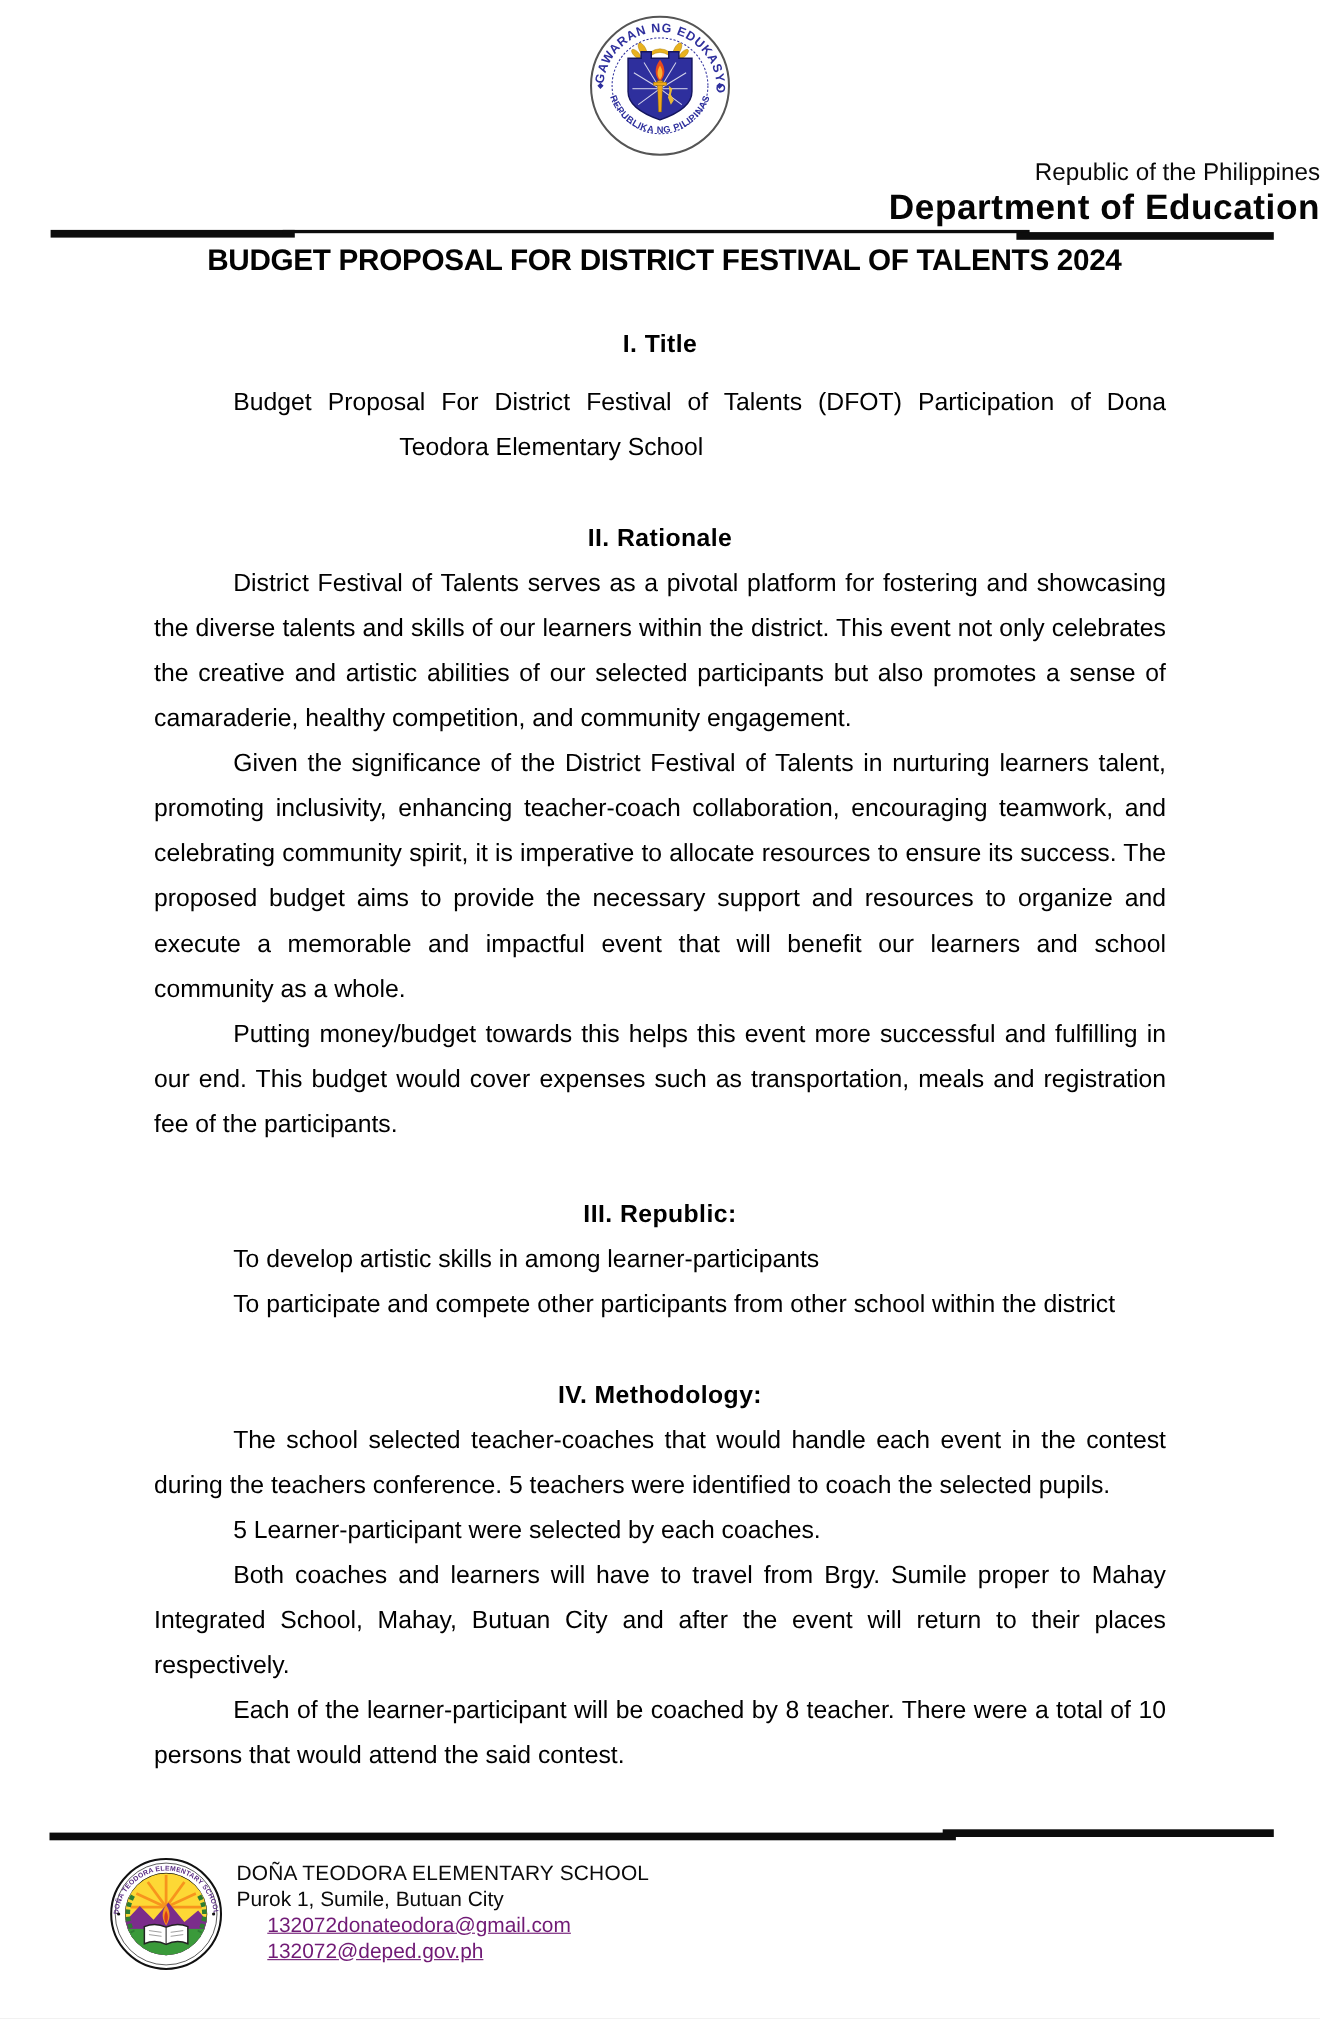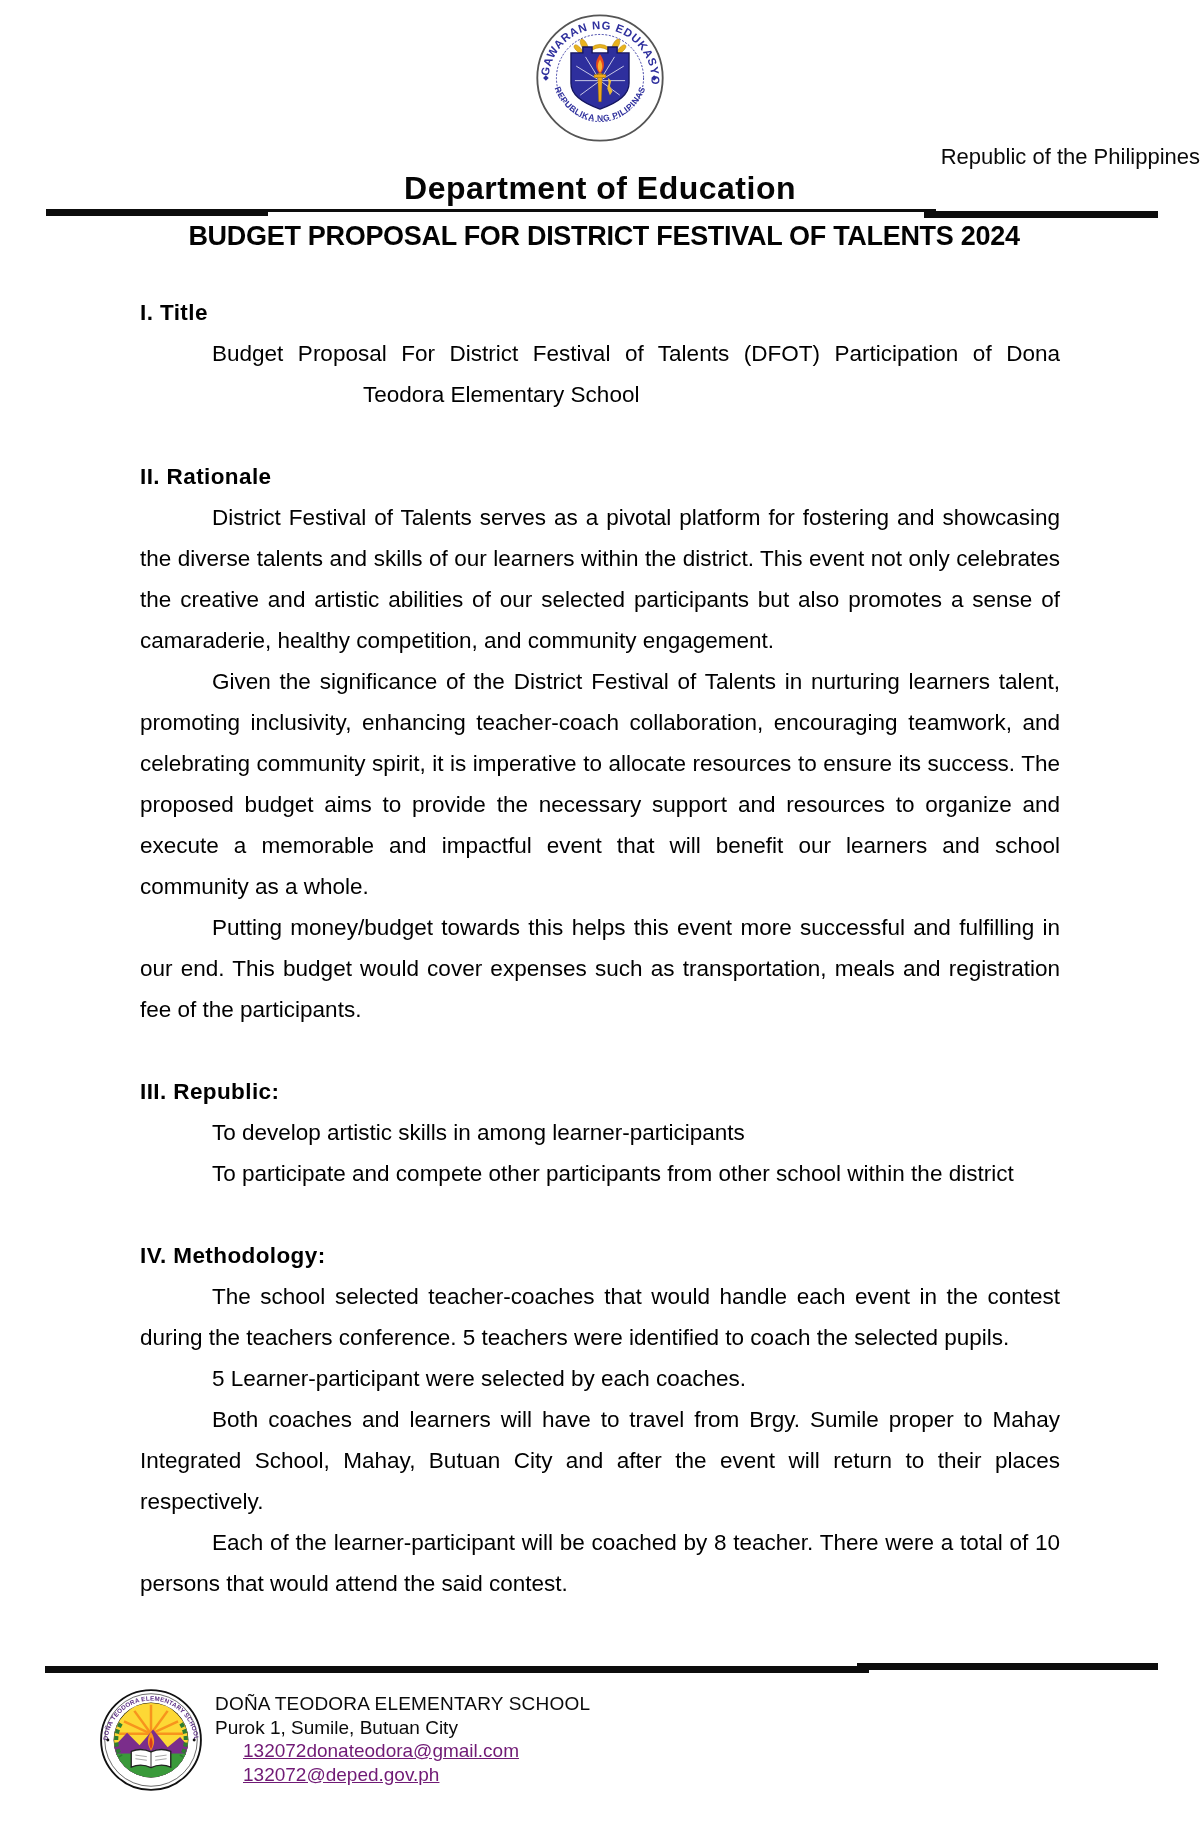--- a/index.html
+++ b/index.html
@@ -13,40 +13,40 @@
     overflow:hidden;
   }
   
   .seal{position:absolute;left:534px;top:12px;width:132px;height:132px;}
   .republic-line{
     position:absolute;left:0;top:144px;width:100%;
     text-align:right;font-size:22px;font-weight:500;color:#0a0a0a;
   }
   .department-line{
     position:absolute;left:0;top:170px;width:100%;
-    text-align:center;font-size:32px;font-weight:bold;letter-spacing:.5px;color:#050505;
+    text-align:right;font-size:32px;font-weight:bold;letter-spacing:.5px;color:#050505;
   }
   .header-rule{position:absolute;left:46px;top:209px;width:1112px;height:11px;}
   .header-rule .seg{position:absolute;background:#0d0d0d;}
   .header-rule .l{left:0;top:0;width:20%;height:7px;}
   .header-rule .m{left:19%;top:0;width:61%;height:3px;}
   .header-rule .r{left:79%;top:2px;width:21%;height:7px;}
   .doc-title{
     position:absolute;left:4px;top:221px;width:100%;
     text-align:center;font-size:27px;font-weight:bold;letter-spacing:-.3px;color:#030303;
   }
   
   .body-text{
     position:absolute;left:140px;top:292px;width:920px;
     font-size:22.5px;line-height:41px;color:#000;
   }
-  .sec-heading{font-weight:bold;letter-spacing:.4px;margin:0;}
+  .sec-heading{font-weight:bold;letter-spacing:.4px;margin:0;text-align:center;}
   .gap-top{margin-top:41px;}
   .para{margin:0;text-align:justify;text-indent:72px;}
-  .line-justify-full{text-align:justify;text-align-last:justify;text-indent:72px;}
+  .line-justify-full{text-align:justify;text-align-last:justify;text-indent:72px;margin-top:12px;}
   .line-indent2{margin-left:223px;}
   .obj-line{padding-left:72px;}
   
   .footer-rule{position:absolute;left:45px;top:1663px;width:1113px;height:10px;}
   .footer-rule .seg{position:absolute;background:#0d0d0d;}
   .footer-rule .l{left:0;top:3px;width:74%;height:7px;}
   .footer-rule .r{left:73%;top:0;width:27%;height:7px;}
   .school-logo{position:absolute;left:99px;top:1688px;width:104px;height:104px;}
   .footer-text{position:absolute;left:215px;top:1692px;font-size:19px;line-height:23.5px;color:#0a0a0a;}
   .footer-text .school-name{letter-spacing:.2px;}

